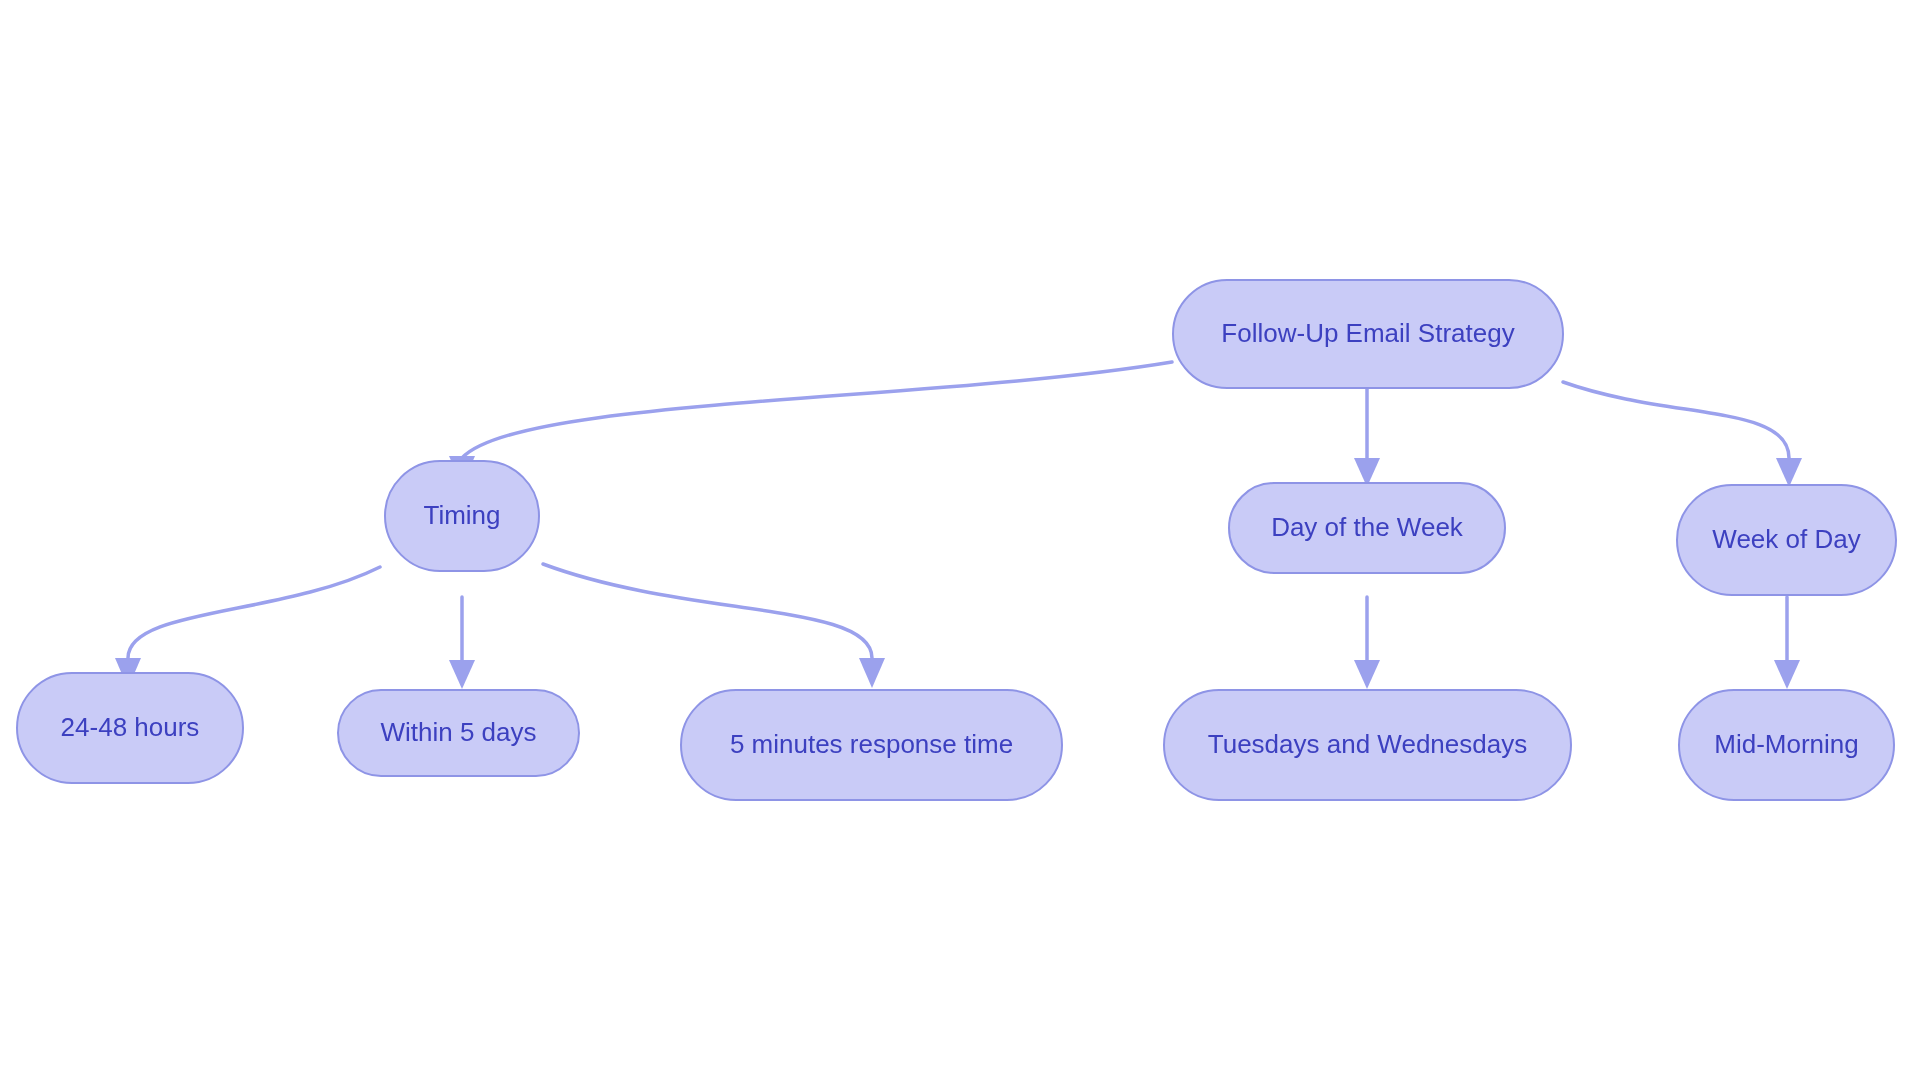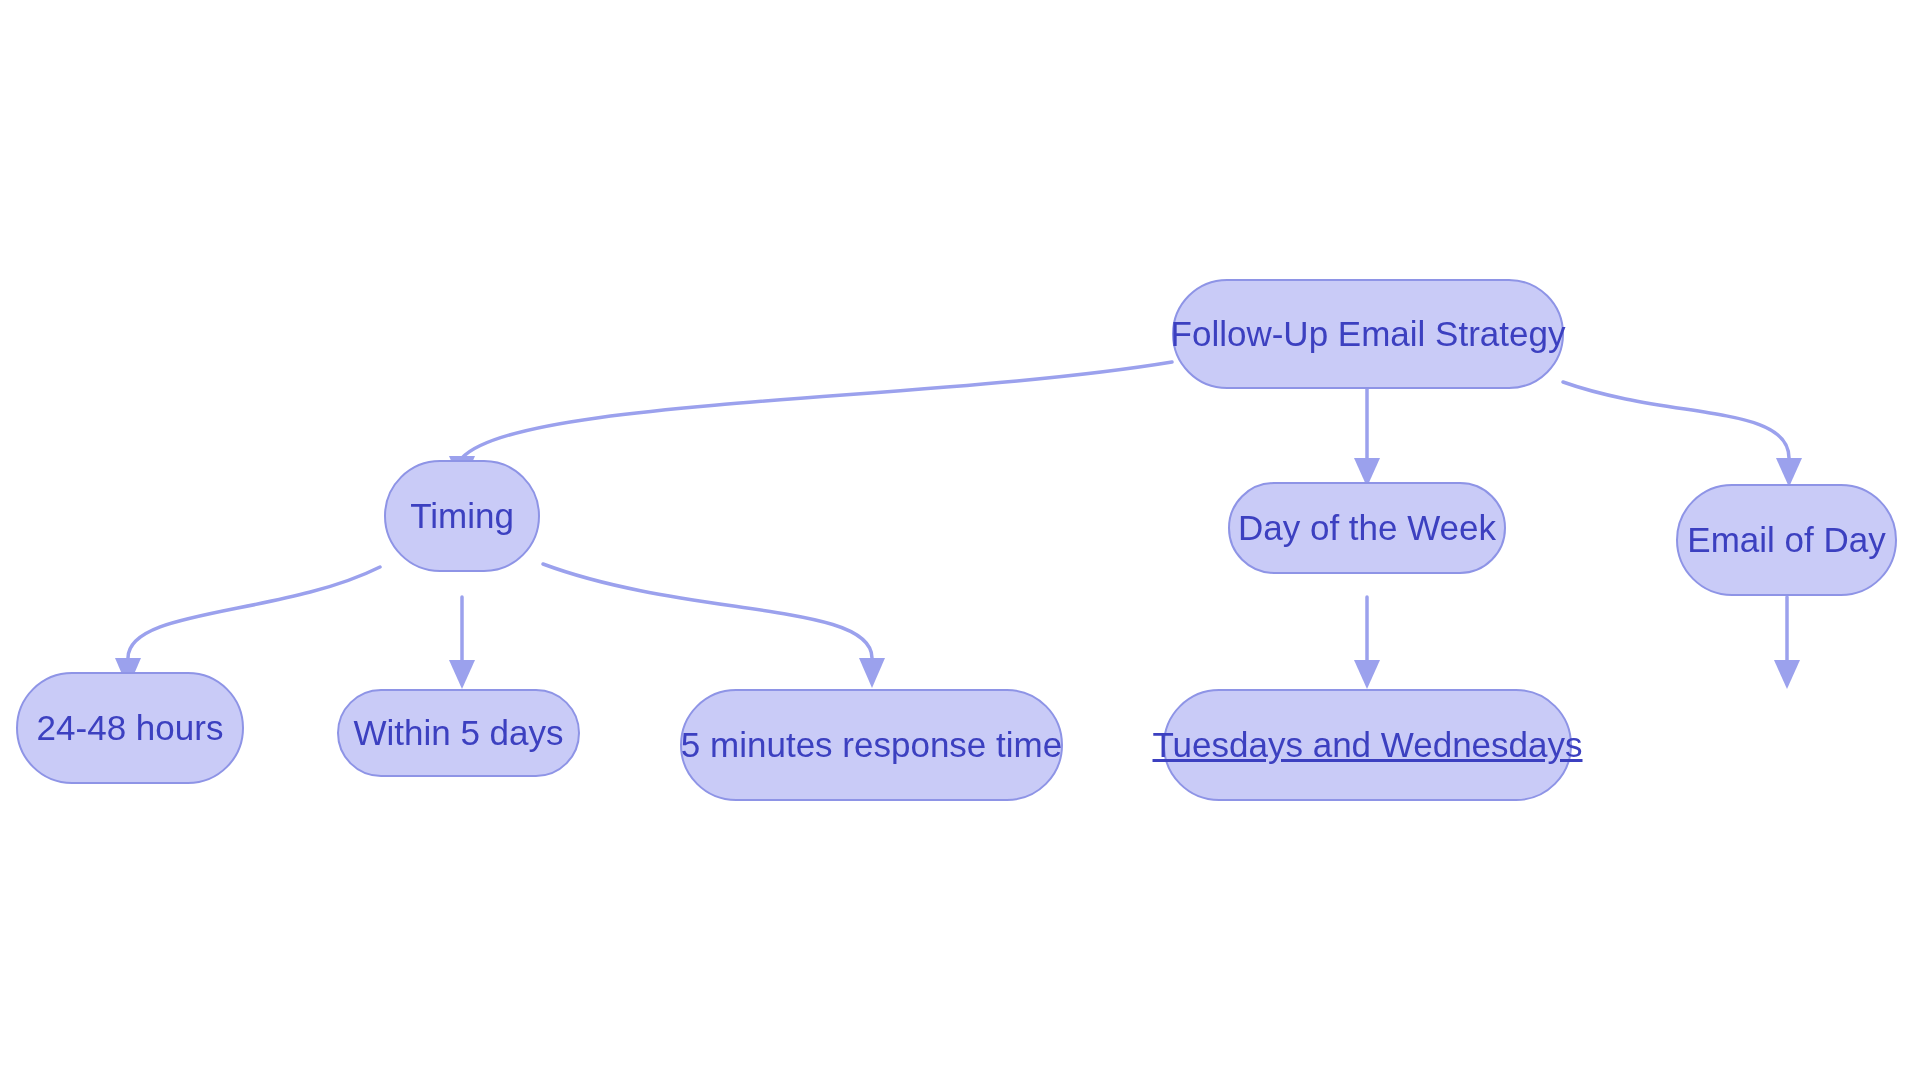--- a/index.html
+++ b/index.html
@@ -38,34 +38,34 @@
   }
   .node {
     position: absolute;
     display: flex;
     align-items: center;
     justify-content: center;
     background: var(--node-fill);
     border: 2px solid var(--node-border);
     border-radius: 56px;
     color: var(--text);
-    font-size: 35px;
+    font-size: 26px;
     line-height: 1.2;
     text-align: center;
     white-space: nowrap;
   }
   
   .n-root        { left: 1172px; top: 279px; width: 392px; height: 110px; border-radius: 55px; }
   .n-timing      { left: 384px;  top: 460px; width: 156px; height: 112px; }
   .n-dayofweek   { left: 1228px; top: 482px; width: 278px; height: 92px; }
   .n-timeofday   { left: 1676px; top: 484px; width: 221px; height: 112px; }
   .n-hours2448   { left: 16px;   top: 672px; width: 228px; height: 112px; }
   .n-within5     { left: 337px;  top: 689px; width: 243px; height: 88px; }
   .n-fivemin     { left: 680px;  top: 689px; width: 383px; height: 112px; }
-  .n-tueswed     { left: 1163px; top: 689px; width: 409px; height: 112px; text-decoration: underline; }
+  .n-tueswed     { left: 1163px; top: 689px; width: 409px; height: 112px; }
   .n-midmorning  { left: 1678px; top: 689px; width: 217px; height: 112px; }
 </style>
 </head>
 <body>
 
 <div class="canvas">
 
   <svg class="edges-layer" viewBox="0 0 1920 1083">
     <g>
       <path d="M 1172 362 C 930 402, 516 398, 462 458"></path>
@@ -107,33 +107,36 @@
 
   <div class="node n-timing">
     <span>Timing</span>
   </div>
 
   <div class="node n-dayofweek">
     <span>Day of the Week</span>
   </div>
 
   <div class="node n-timeofday">
-    <span>Email of Day</span>
+    <span>Week of Day</span>
   </div>
 
   <div class="node n-hours2448">
     <span>24-48 hours</span>
   </div>
 
   <div class="node n-within5">
     <span>Within 5 days</span>
   </div>
 
   <div class="node n-fivemin">
     <span>5 minutes response time</span>
   </div>
 
   <div class="node n-tueswed">
     <span>Tuesdays and Wednesdays</span>
   </div>
 
+  <div class="node n-midmorning">
+    <span>Mid-Morning</span>
+  </div>
 
 </div>
 
 </body></html>

